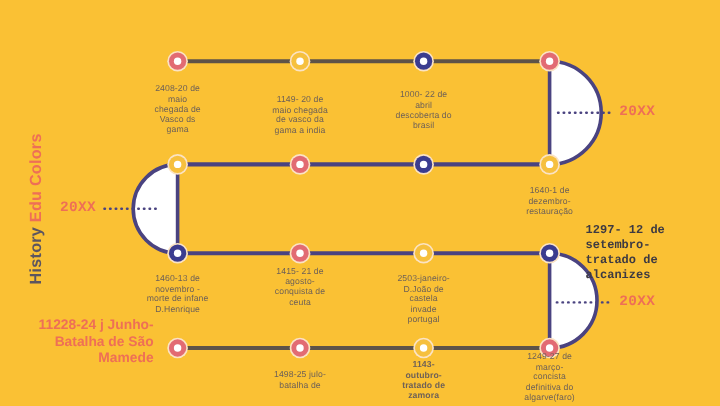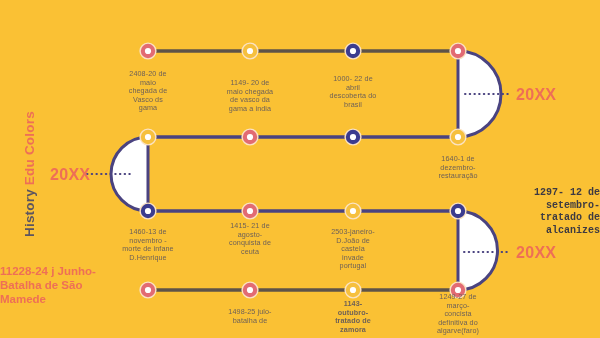--- a/index.html
+++ b/index.html
@@ -34,23 +34,23 @@
     color: #6E6157;
     font-size: 7.2px;
     line-height: 8.6px;
     font-family: "Liberation Sans", sans-serif;
     letter-spacing: 0.1px;
     white-space: pre-line;
   }
   .year-tag {
     position: absolute;
     color: #EE6F56;
-    font-size: 16px;
-    font-weight: bold;
-    font-family: Liberation Sans, sans-serif;
+    font-size: 12px;
+    font-weight: bold;
+    font-family: Liberation Mono, monospace;
     letter-spacing: 0.3px;
   }
   .side-title {
     position: absolute;
     font-size: 13.5px;
     font-weight: bold;
     font-family: "Liberation Sans", sans-serif;
     transform: rotate(-90deg);
     transform-origin: left top;
     white-space: nowrap;
@@ -61,32 +61,32 @@
   }
   .side-title .edu {
     color: #EE6F56;
   }
   .corner-note {
     position: absolute;
     color: #EE6F56;
     font-size: 11.5px;
     font-weight: bold;
     line-height: 14px;
+    text-align: right;
     font-family: "Liberation Sans", sans-serif;
     white-space: pre-line;
   }
   .mono-note {
     position: absolute;
     color: #3D3A42;
     font-size: 10px;
     font-weight: bold;
     line-height: 12.5px;
     font-family: "Liberation Mono", monospace;
     white-space: pre-line;
-    text-align: right;
   }
 </style>
 </head>
 <body>
 
 <div id="stage">
 
   <svg id="svg-layer" viewBox="0 0 600 338">
     <g id="connectors-group">
         <path d="M 458 51 A 43 43 0 0 1 458 137 Z" fill="#FFFFFF" stroke="#4A4380" stroke-width="3"></path>

